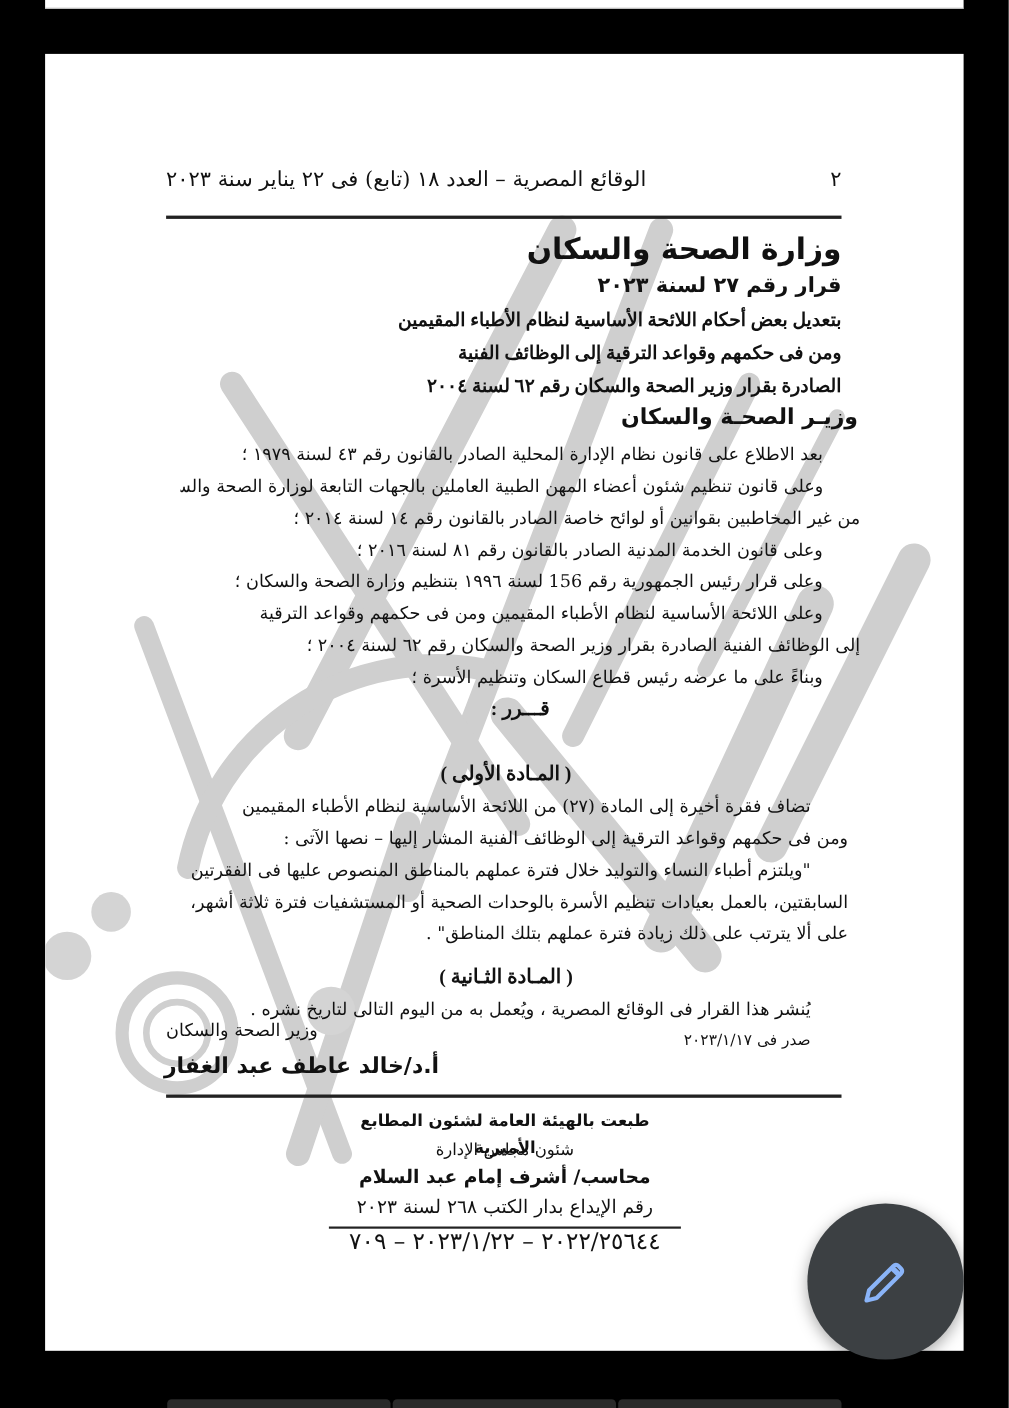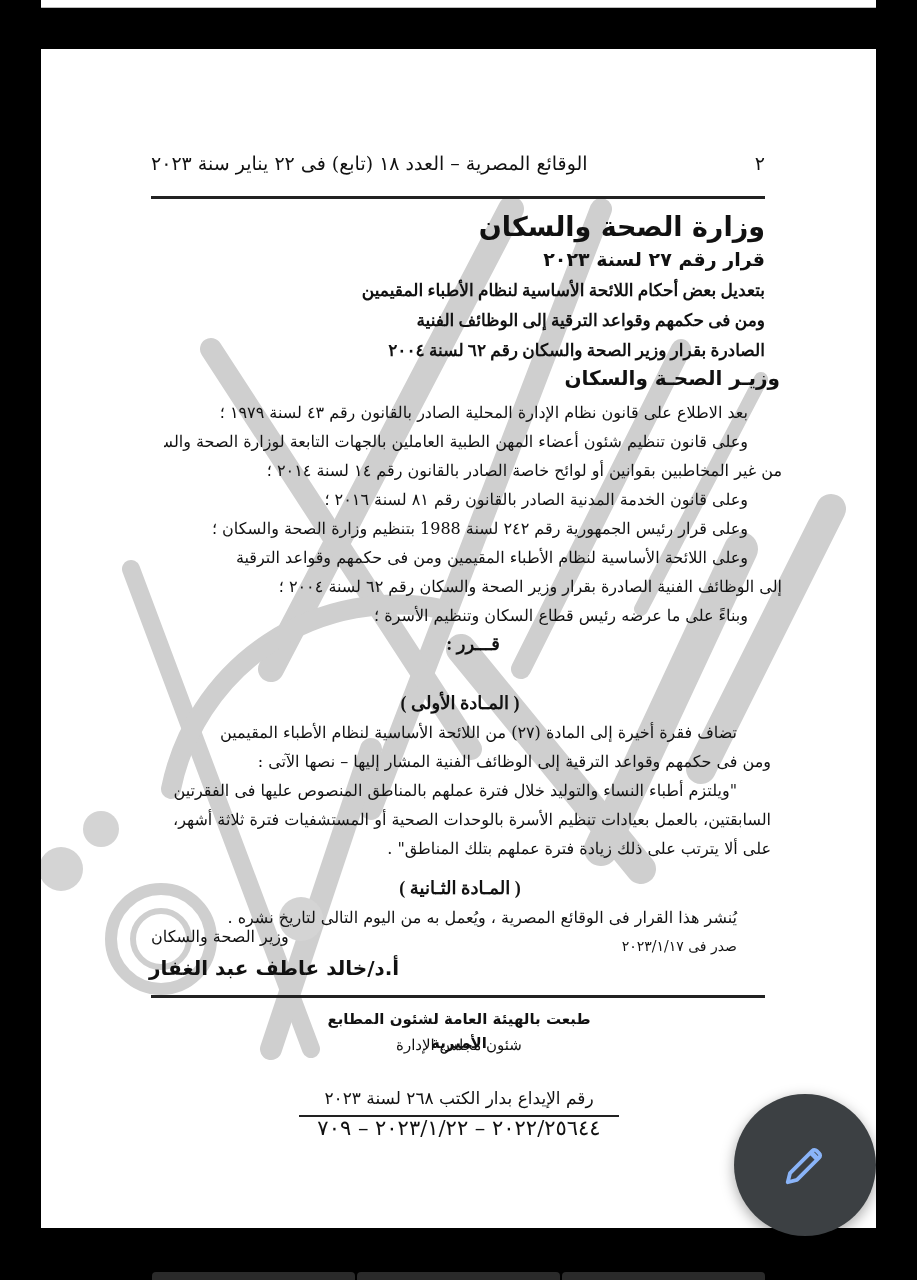--- a/index.html
+++ b/index.html
@@ -113,21 +113,21 @@
     <div class="center h-sub h-sub2">ومن فى حكمهم وقواعد الترقية إلى الوظائف الفنية</div>
     <div class="center h-sub h-sub3">الصادرة بقرار وزير الصحة والسكان رقم ٦٢ لسنة ٢٠٠٤</div>
 
     <div class="minister-title">وزيـر الصحـة والسكان</div>
 
     <div class="body-lines">
       <div class="line indent">بعد الاطلاع على قانون نظام الإدارة المحلية الصادر بالقانون رقم ٤٣ لسنة ١٩٧٩ ؛</div>
       <div class="line indent">وعلى قانون تنظيم شئون أعضاء المهن الطبية العاملين بالجهات التابعة لوزارة الصحة والسكان</div>
       <div class="line">من غير المخاطبين بقوانين أو لوائح خاصة الصادر بالقانون رقم ١٤ لسنة ٢٠١٤ ؛</div>
       <div class="line indent">وعلى قانون الخدمة المدنية الصادر بالقانون رقم ٨١ لسنة ٢٠١٦ ؛</div>
-      <div class="line indent">وعلى قرار رئيس الجمهورية رقم ٢٤٢ لسنة 1988 بتنظيم وزارة الصحة والسكان ؛</div>
+      <div class="line indent">وعلى قرار رئيس الجمهورية رقم 156 لسنة ١٩٩٦ بتنظيم وزارة الصحة والسكان ؛</div>
       <div class="line indent">وعلى اللائحة الأساسية لنظام الأطباء المقيمين ومن فى حكمهم وقواعد الترقية</div>
       <div class="line">إلى الوظائف الفنية الصادرة بقرار وزير الصحة والسكان رقم ٦٢ لسنة ٢٠٠٤ ؛</div>
       <div class="line indent">وبناءً على ما عرضه رئيس قطاع السكان وتنظيم الأسرة ؛</div>
       <div class="line center-line">قـــرر :</div>
     </div>
 
     <div class="article1">
       <div class="line center-line">( المـادة الأولى )</div>
       <div class="line indent">تضاف فقرة أخيرة إلى المادة (٢٧) من اللائحة الأساسية لنظام الأطباء المقيمين</div>
       <div class="line">ومن فى حكمهم وقواعد الترقية إلى الوظائف الفنية المشار إليها – نصها الآتى :</div>
@@ -142,20 +142,21 @@
       <div class="line indent" style="font-size:14px">صدر فى ٢٠٢٣/١/١٧</div>
     </div>
 
     <div class="sign-title">وزير الصحة والسكان</div>
     <div class="sign-name">أ.د/خالد عاطف عبد الغفار</div>
 
     <div class="rule rule-bottom"></div>
 
     <div class="footer f1">طبعت بالهيئة العامة لشئون المطابع الأميرية</div>
     <div class="footer f2">شئون مجلس الإدارة</div>
+    <div class="footer f3">محاسب/ أشرف إمام عبد السلام</div>
     <div class="footer f4">رقم الإيداع بدار الكتب ٢٦٨ لسنة ٢٠٢٣</div>
     <div class="f-rule"></div>
     <div class="footer f5">٢٠٢٢/٢٥٦٤٤ – ٢٠٢٣/١/٢٢ – ٧٠٩</div>
   </div>
 </div>
 
 <div class="fab" aria-label="Edit">
   <svg width="46" height="46" viewBox="0 0 24 24">
     <path d="M3 21 L4.2 16.2 L15.8 4.6 A1.6 1.6 0 0 1 18.1 4.6 L19.4 5.9 A1.6 1.6 0 0 1 19.4 8.2 L7.8 19.8 Z" fill="none" stroke="#8ab4f8" stroke-width="2" stroke-linejoin="round"></path>
     <path d="M15 5.4 L18.6 9" stroke="#8ab4f8" stroke-width="2.6"></path>

